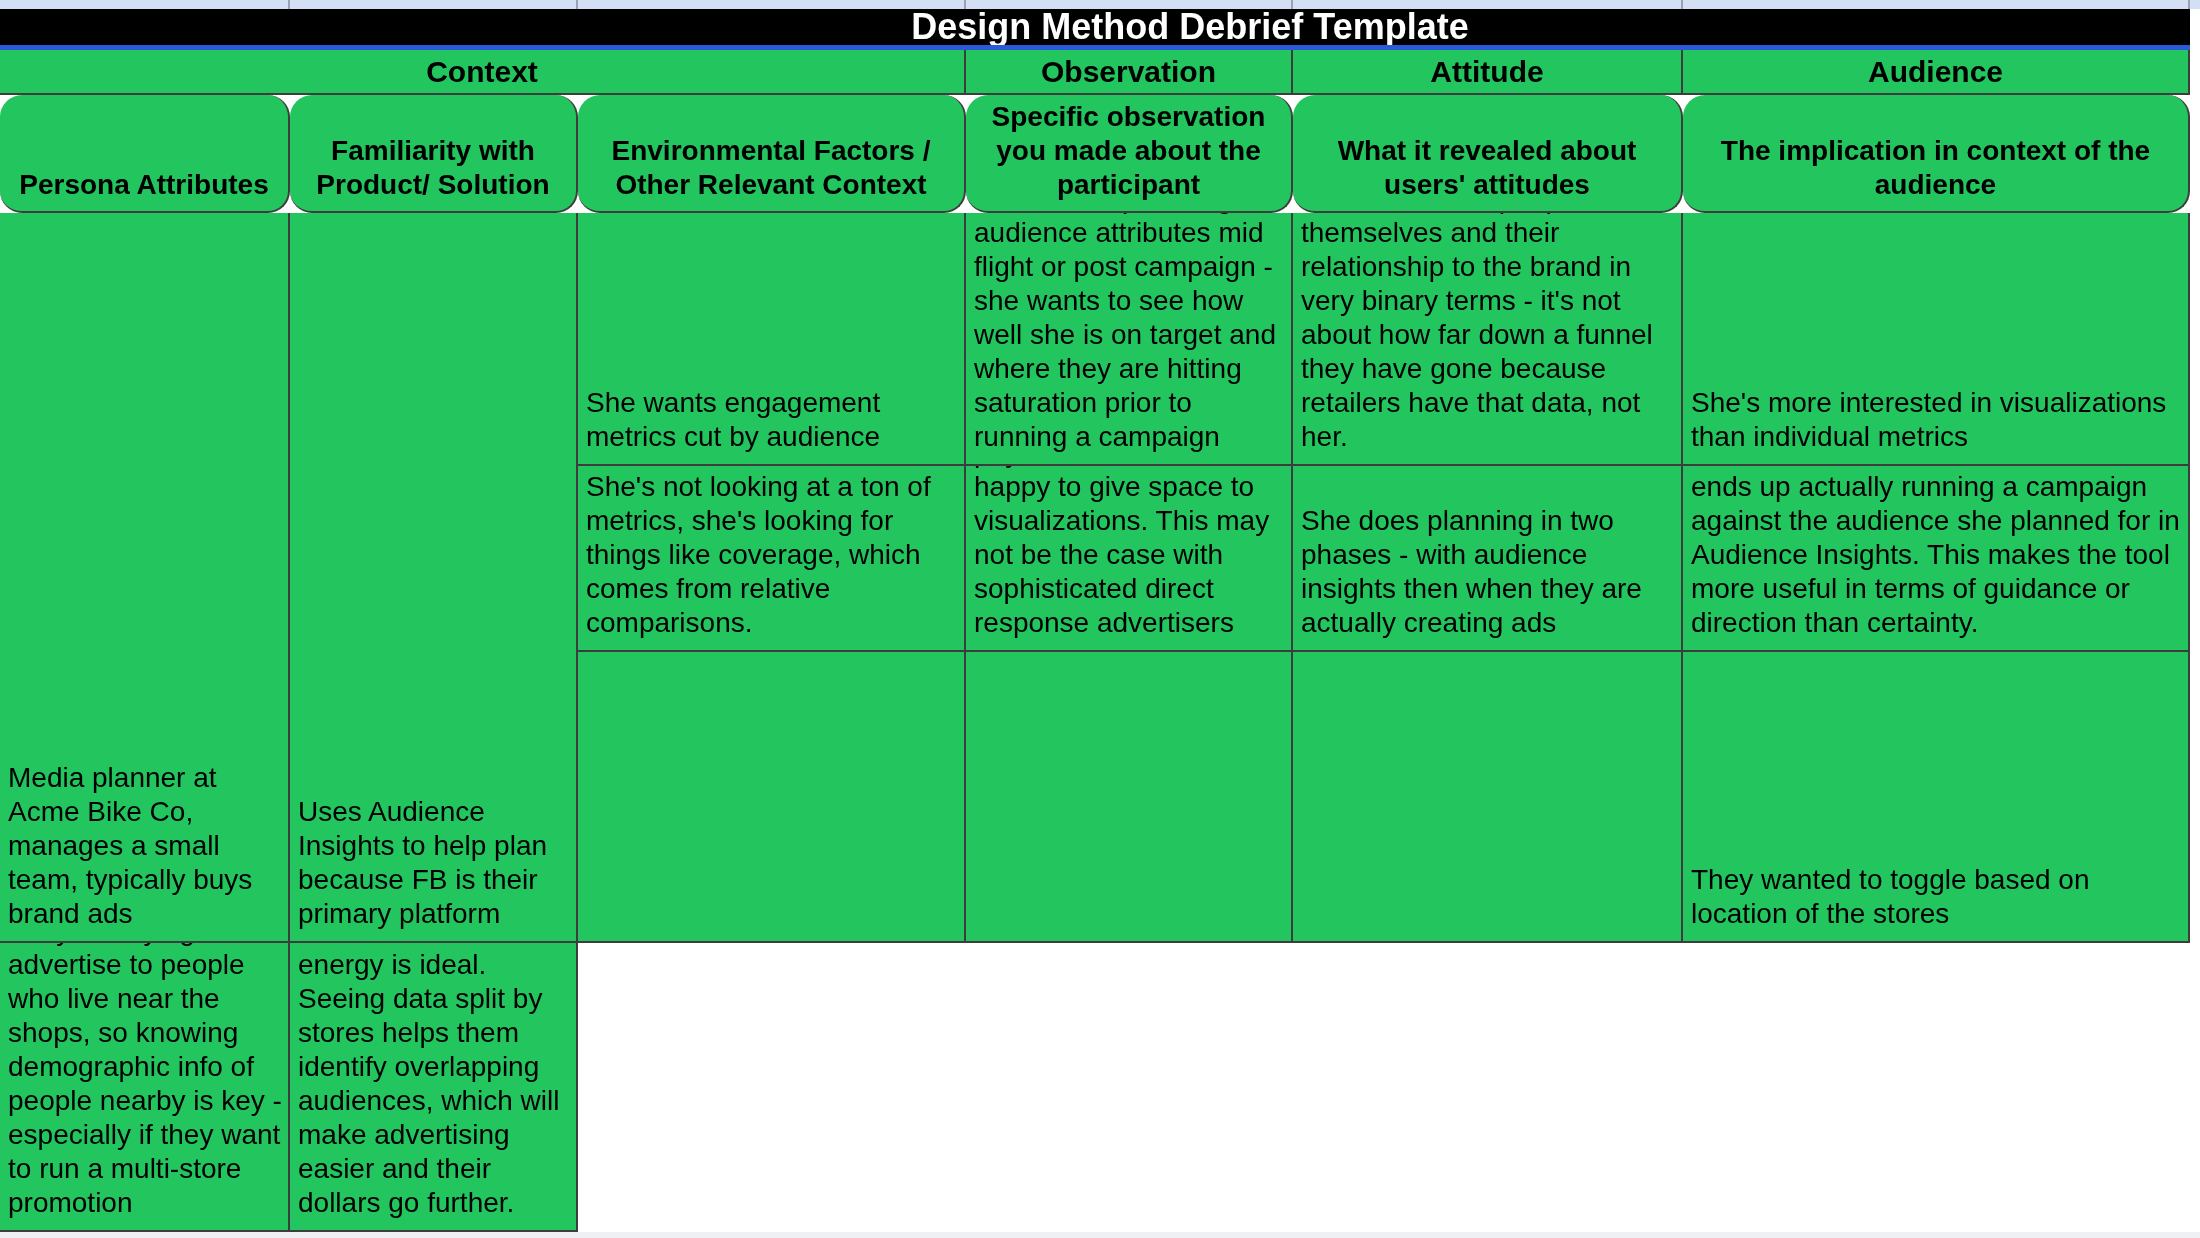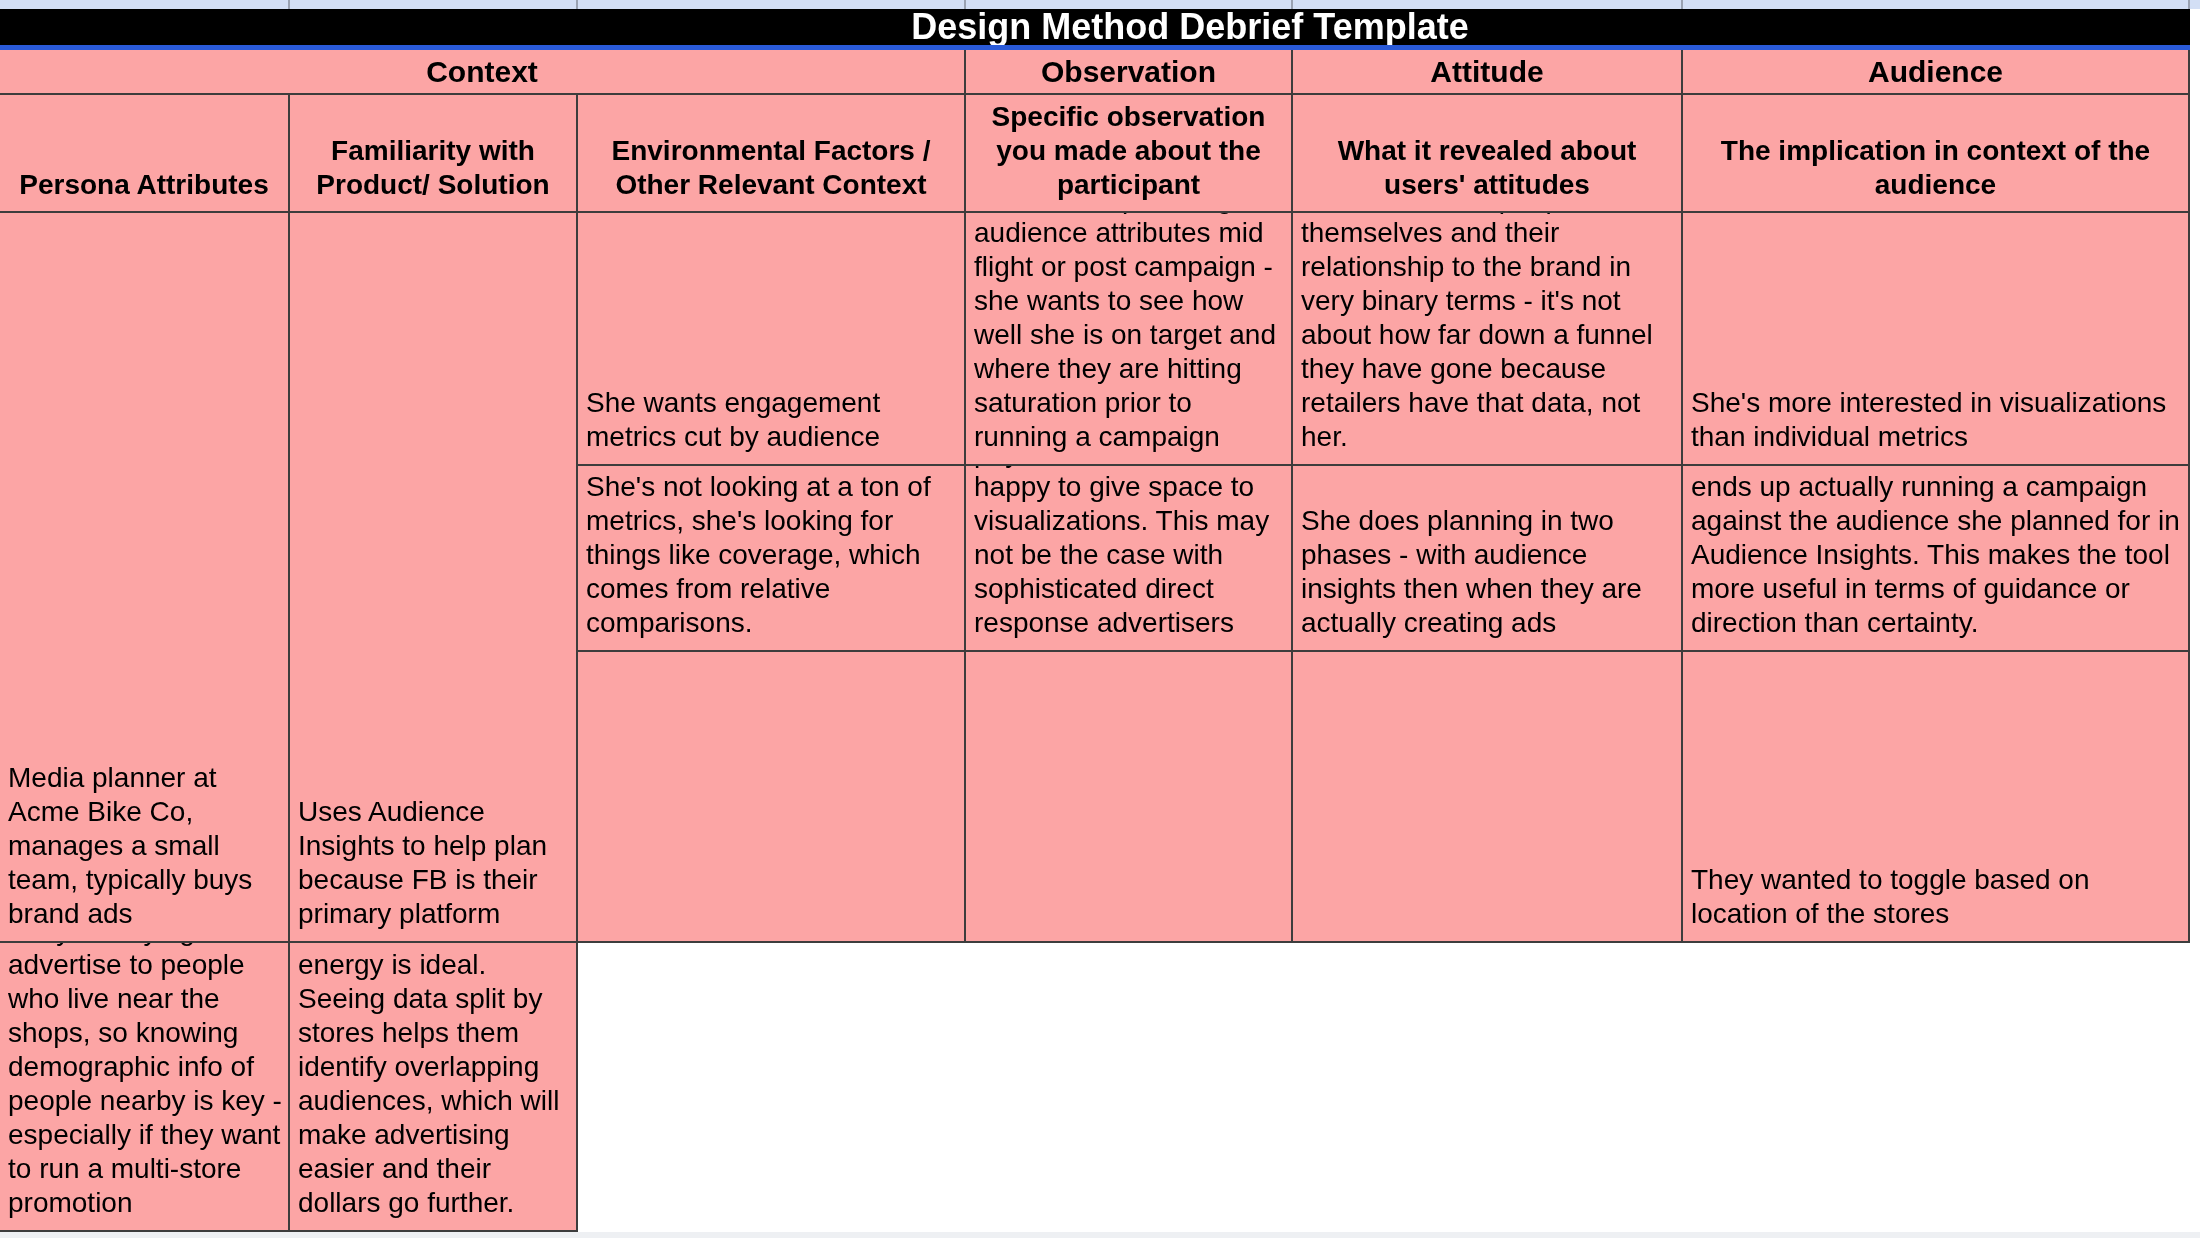--- a/index.html
+++ b/index.html
@@ -26,29 +26,29 @@
   .accent-line { width: 2190px; height: 5px; background: #2a5ad8; }
   .accent-gap { width: 10px; background: #ffffff; }
 
   
   .sheet { display: flex; width: 2200px; }
   .grid { display: grid; width: 2190px; height: 1182px;
     grid-template-columns: 290px 288px 388px 327px 390px 507px;
     grid-template-rows: 45px 118px 253px 186px 291px 289px; background: #ffffff; }
   .right-sliver { width: 10px; background: #ffffff; }
 
-  .cell { background: #fca5a5; border-right: 2px solid #3d3d3d; border-bottom: 2px solid #3d3d3d;
+  .cell { background: #22c55e; border-right: 2px solid #3d3d3d; border-bottom: 2px solid #3d3d3d;
     display: flex; flex-direction: column; overflow: hidden; }
 
   .hgroup { justify-content: center; align-items: center; font-weight: bold;
     font-size: 30px; line-height: 34px; text-align: center; padding: 2px 4px; }
   .span3 { grid-column: span 3; }
 
   .hcol { justify-content: flex-end; align-items: center; font-weight: bold;
-    font-size: 28px; line-height: 34px; text-align: center; padding: 4px 4px 9px 4px; }
+    font-size: 28px; line-height: 34px; text-align: center; padding: 4px 4px 9px 4px; border-radius: 22px; }
 
   .data { justify-content: flex-end; font-size: 28px; line-height: 34px;
     text-align: left; padding: 14px 6px 10px 8px; }
 
   .rowspan3 { grid-row: span 3; }
 
   
   .bottom-strip { width: 2200px; height: 6px; background: #eef0f3; }
 </style>
 </head>

